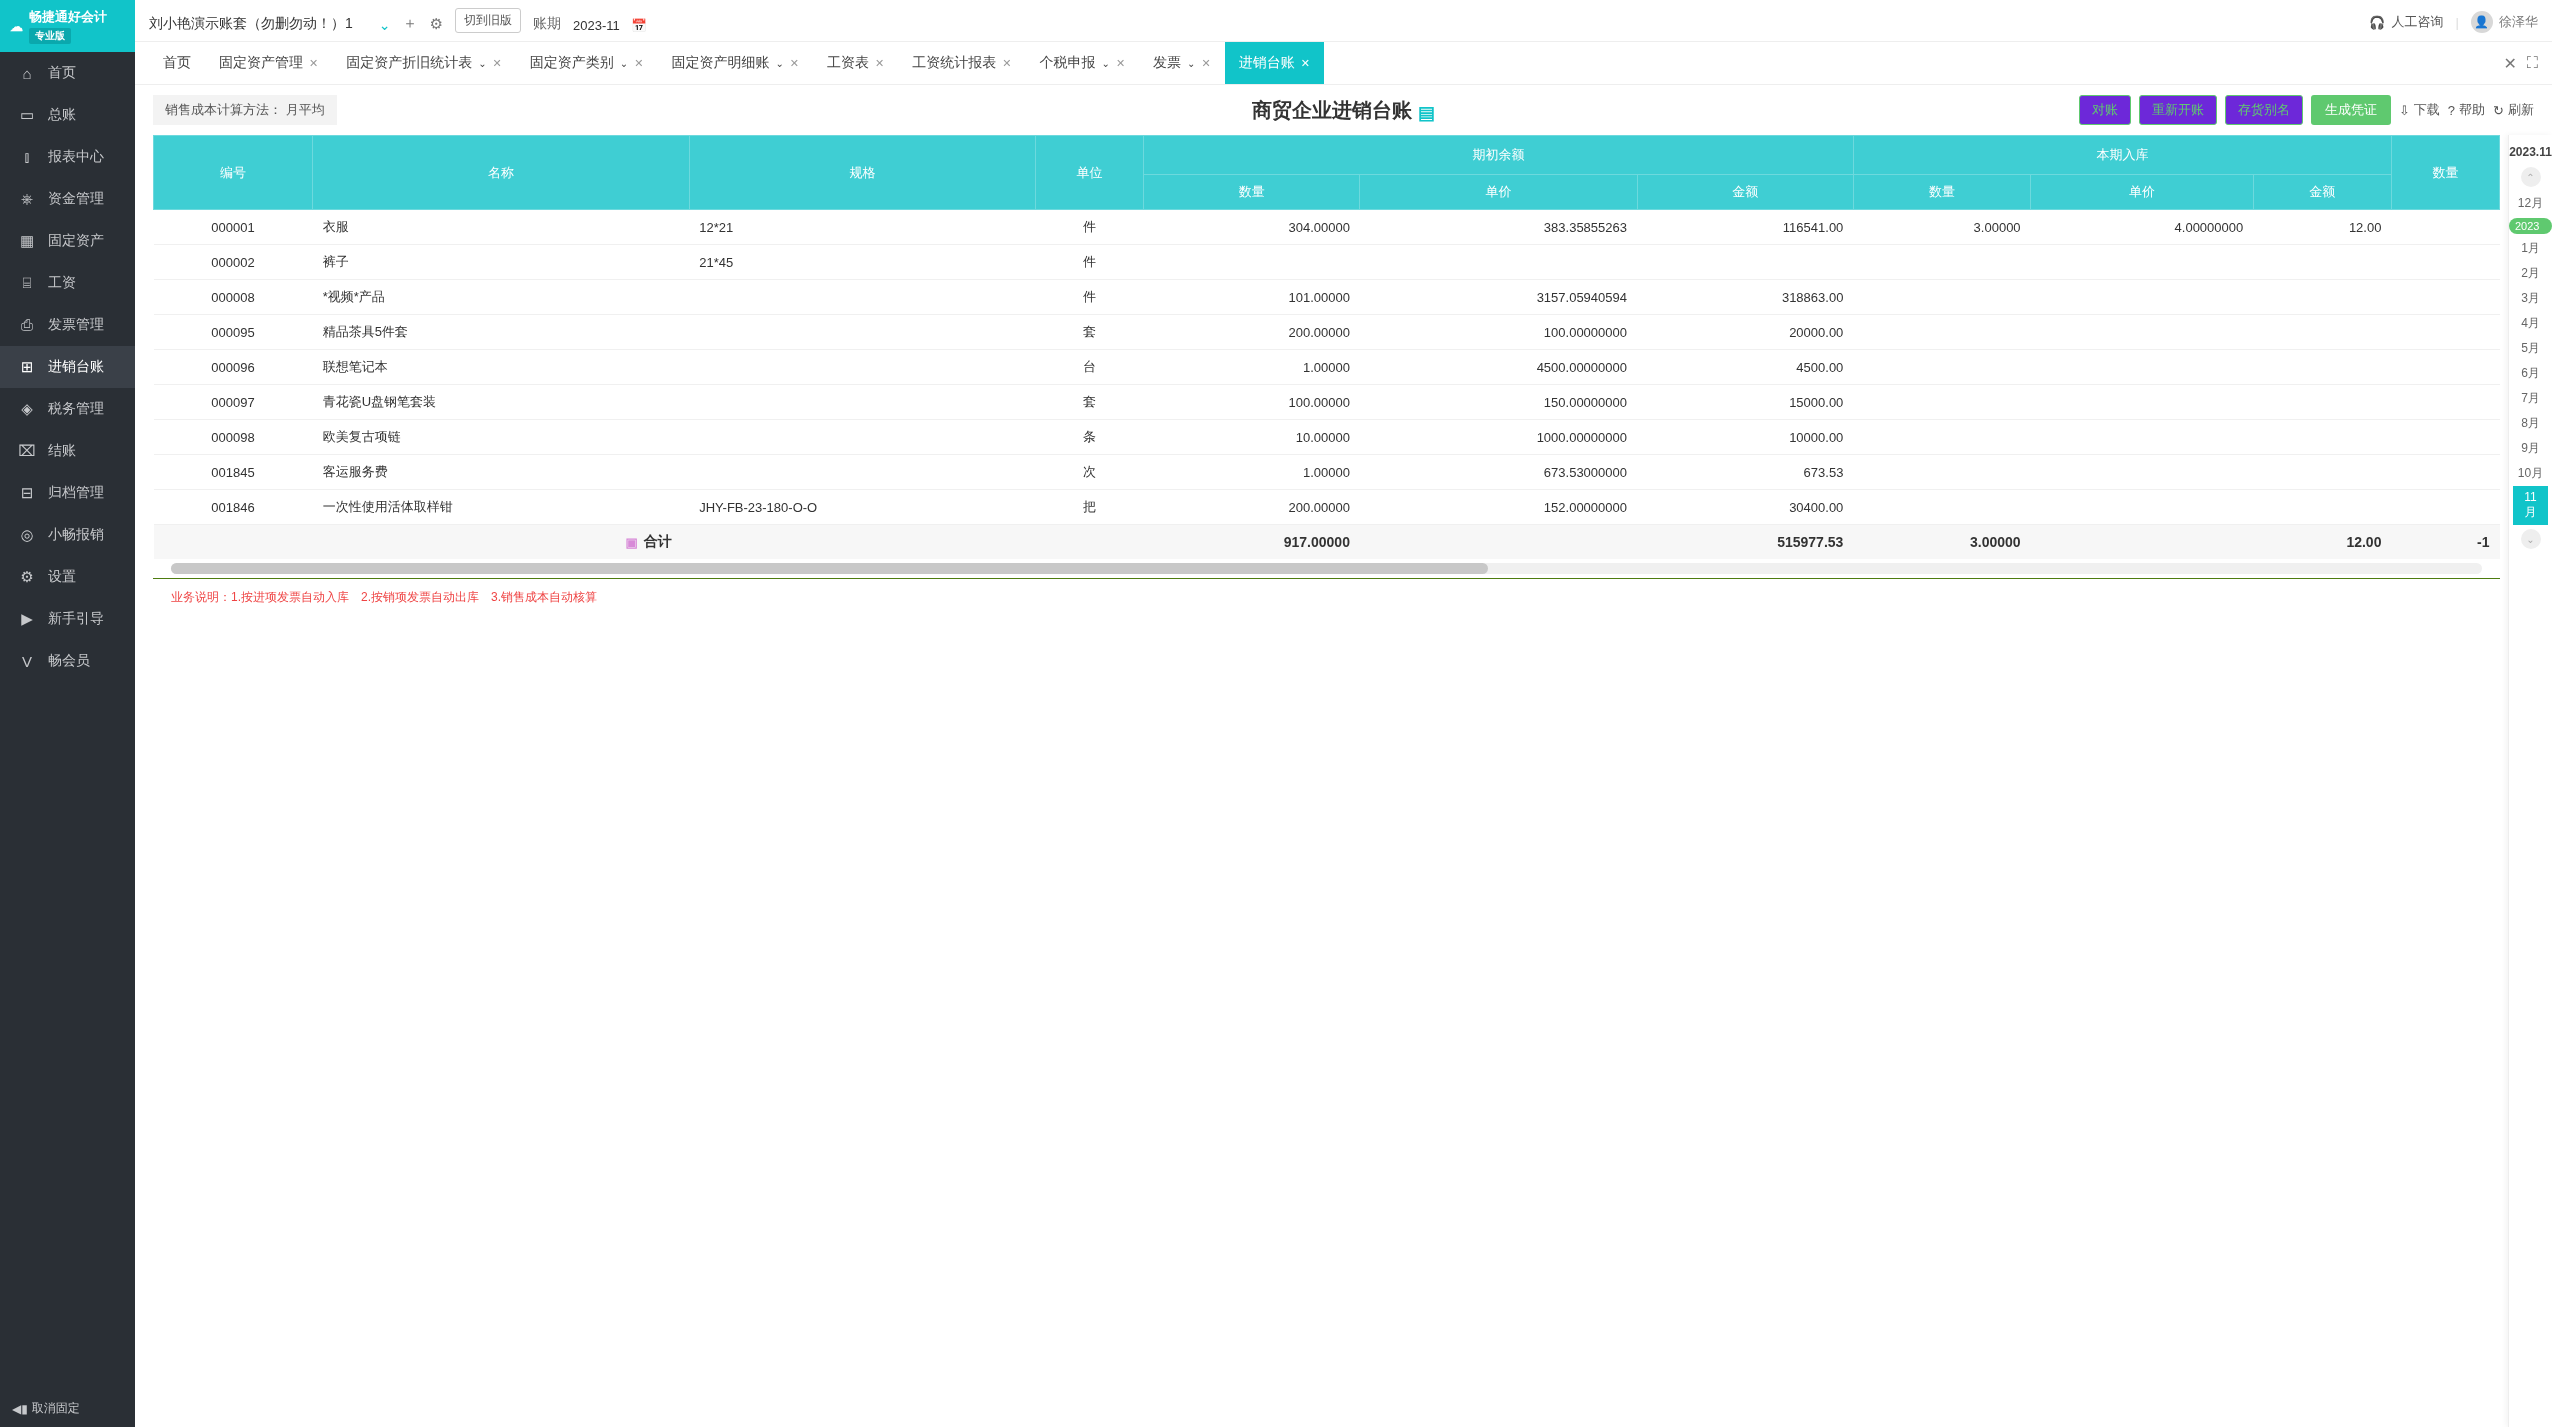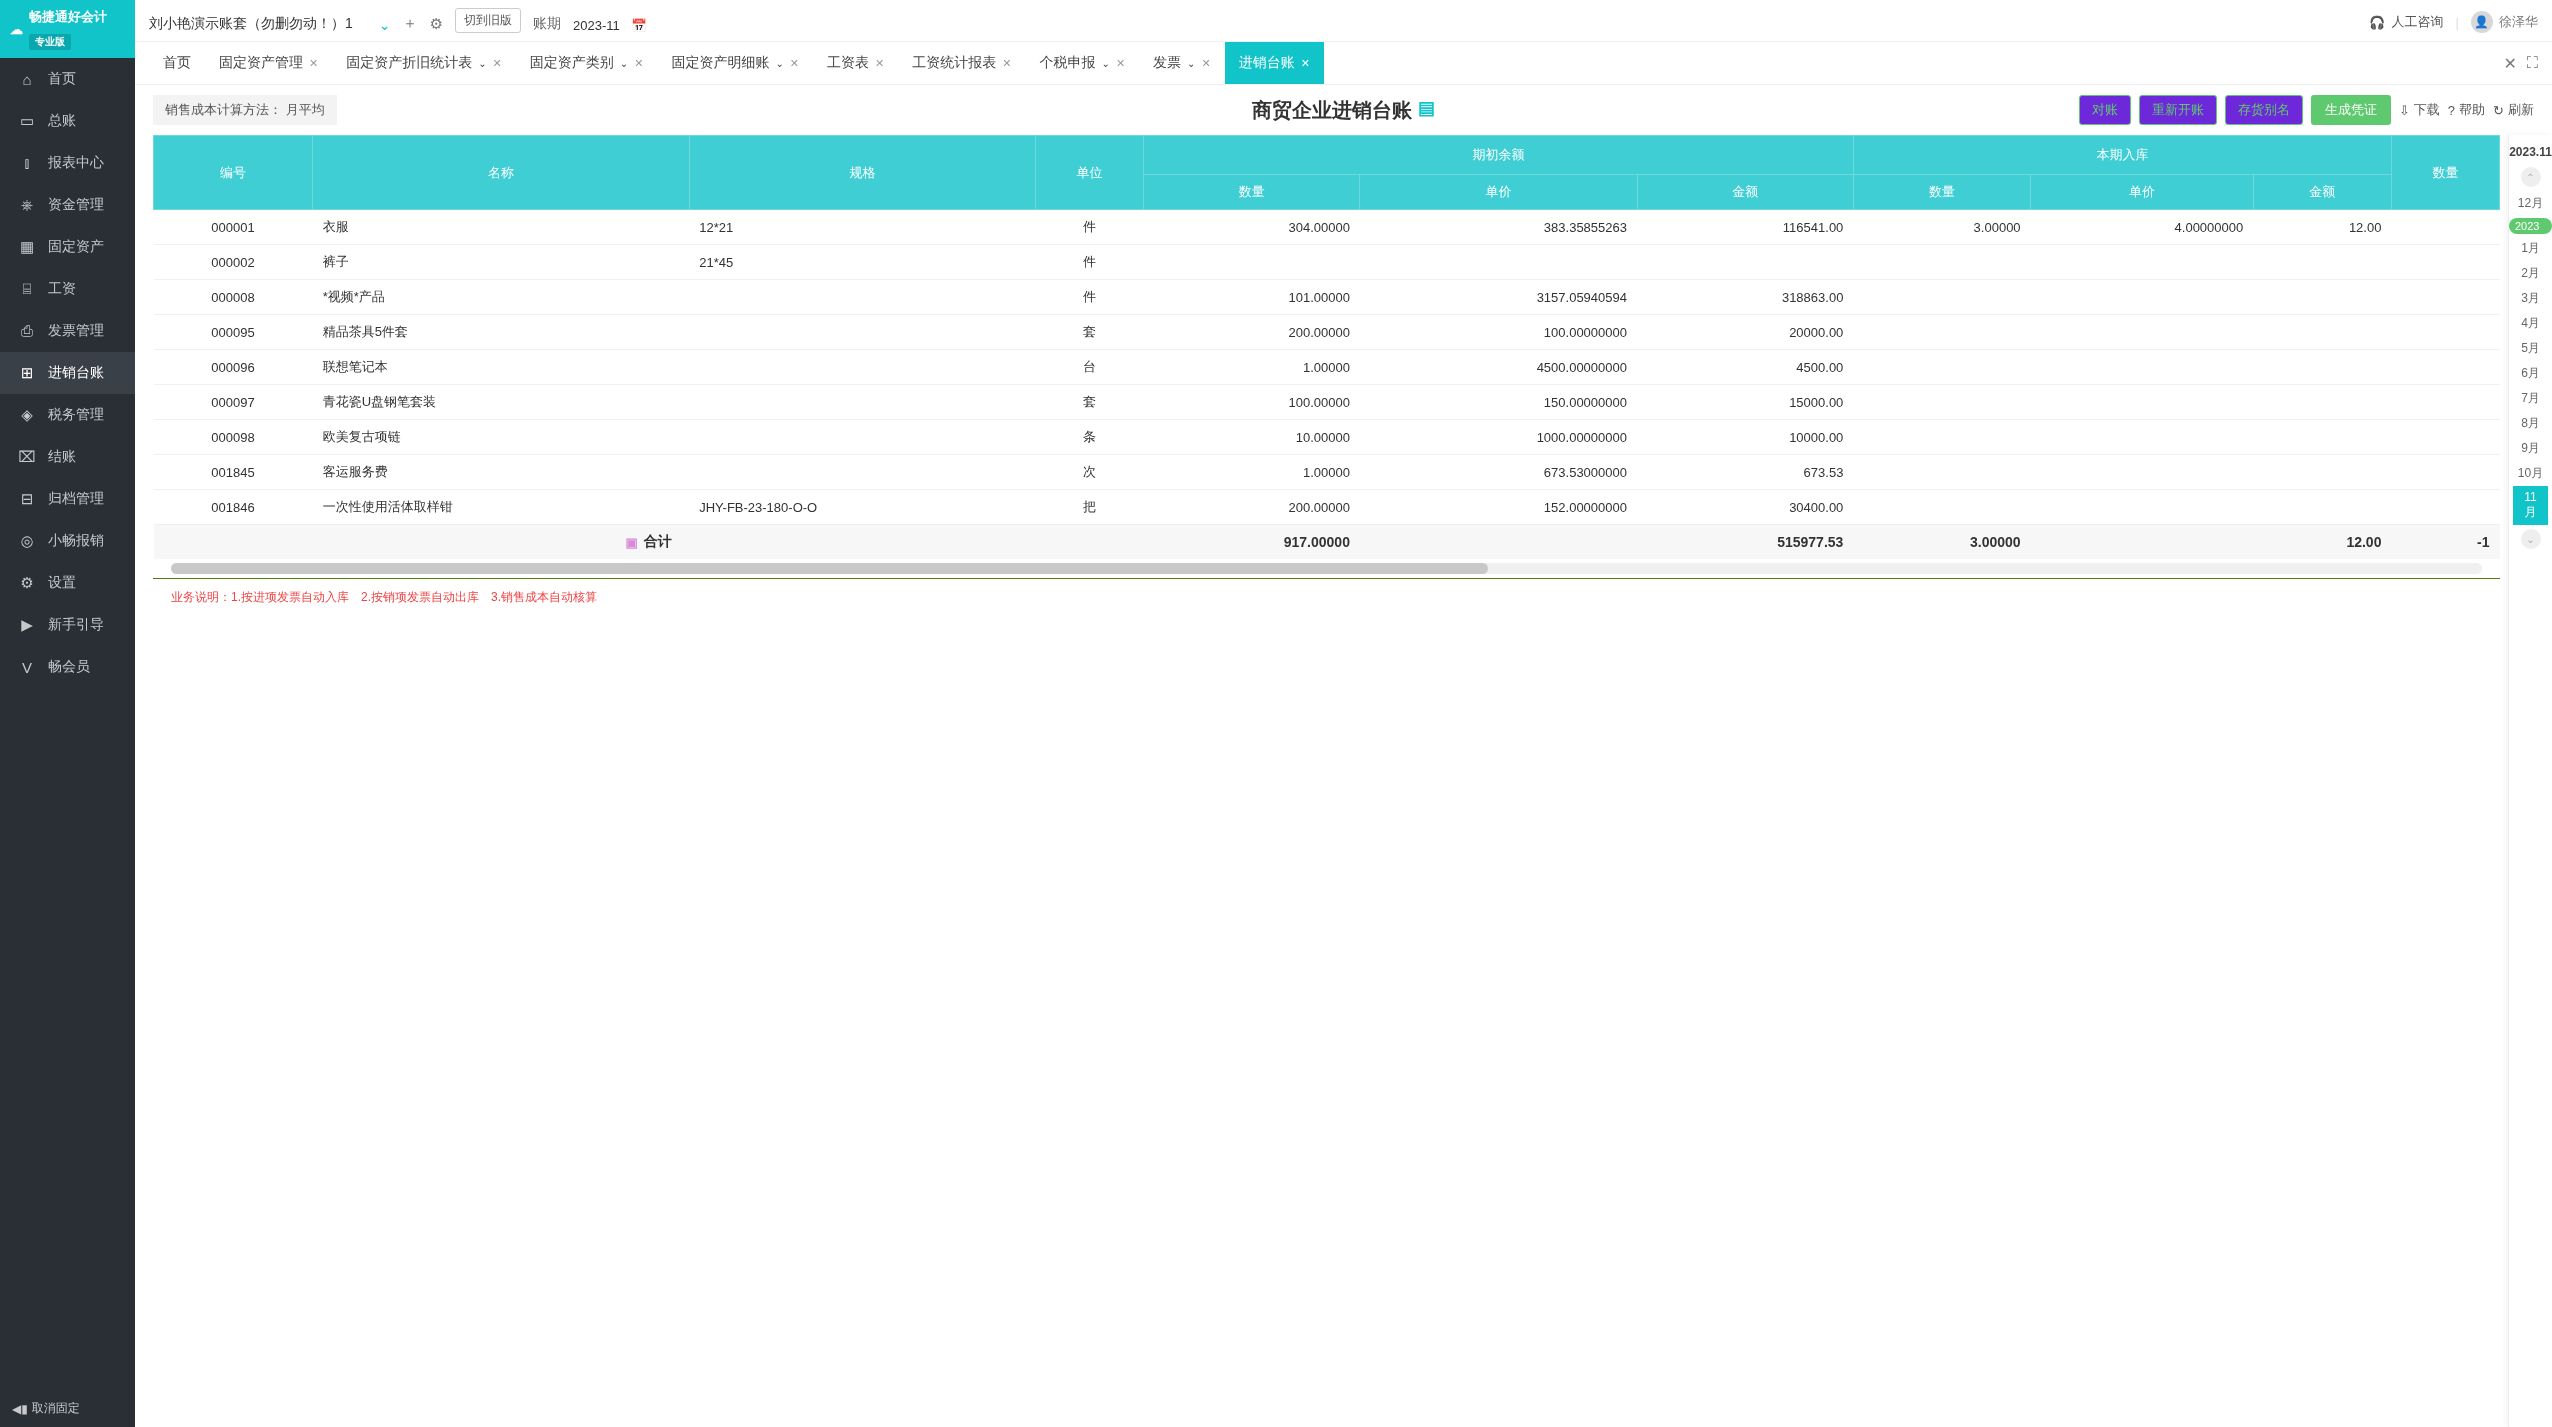--- a/index.html
+++ b/index.html
@@ -1,20 +1,20 @@
 <!DOCTYPE html>
 <html><head>
 <meta charset="utf-8">
 <style>
 *{margin:0;padding:0;box-sizing:border-box;font-family:"Microsoft YaHei",Arial,sans-serif}
 body{background:#fff;font-size:13px;color:#333;overflow:hidden}
 .app{display:flex;height:100vh}
 .sidebar{width:135px;background:#2a2f35;color:#c6c8cb;display:flex;flex-direction:column}
 .logo{background:#11c4c9;color:#fff;padding:8px 10px;display:flex;align-items:center;gap:6px;font-weight:600}
-.logo-badge{background:#0aa8ad;font-size:10px;padding:1px 6px;border-radius:2px;margin-top:8px;align-self:flex-start}
+.logo-badge{background:#0aa8ad;font-size:10px;padding:1px 6px;border-radius:2px;margin-top:2px;align-self:flex-start}
 .logo-wrap{display:flex;flex-direction:column}
 .side-item{display:flex;align-items:center;gap:12px;padding:12px 18px;cursor:pointer;font-size:14px}
 .side-item.active{background:#3a4048;color:#fff}
 .side-icon{width:18px;height:18px;display:flex;align-items:center;justify-content:center;font-size:15px}
 .side-bottom{margin-top:auto;padding:10px 12px;font-size:12px;display:flex;align-items:center;gap:4px}
 .main{flex:1;display:flex;flex-direction:column;min-width:0}
 .topbar{display:flex;align-items:flex-end;padding:8px 14px;gap:12px;border-bottom:1px solid #eee}
 .account-sel{color:#333;font-size:14px}
 .chev{color:#11c4c9;font-size:14px;margin-left:14px;cursor:pointer}
 .top-ico{color:#777;cursor:pointer;font-size:15px}
@@ -29,21 +29,21 @@
 .tabs{display:flex;align-items:center;padding:0 14px;border-bottom:1px solid #eee;gap:4px}
 .tab{padding:12px 14px;font-size:14px;color:#444;cursor:pointer;display:flex;align-items:center;gap:6px;position:relative}
 .tab .x{color:#999;font-size:11px}
 .tab.active{background:#11c4c9;color:#fff}
 .tab.active .x{color:#fff}
 .tabs-right{margin-left:auto;display:flex;align-items:center;gap:10px;color:#777}
 .tabs-right span{cursor:pointer;font-size:16px}
 .toolbar{display:flex;align-items:center;padding:10px 18px;gap:10px}
 .calc-lbl{background:#f3f3f3;padding:6px 12px;font-size:13px;color:#555}
 .calc-val{color:#555}
-.page-title{font-size:20px;font-weight:600;color:#333;position:absolute;left:50%;transform:translateX(-50%);display:flex;align-items:flex-start;gap:6px}
+.page-title{font-size:20px;font-weight:600;color:#333;position:absolute;left:50%;transform:translateX(-50%);display:flex;align-items:flex-end;gap:6px}
 .title-ico{color:#11c4c9;font-size:18px}
 .toolbar-wrap{position:relative;display:flex;align-items:center;width:100%}
 .btns{margin-left:auto;display:flex;align-items:center;gap:8px}
 .btn-o{border:1px solid #5fc96f;color:#5fc96f;background:#6d28d9;padding:5px 12px;border-radius:3px;font-size:13px;cursor:pointer}
 .btn-p{background:#5fc96f;color:#fff;border:none;padding:6px 14px;border-radius:3px;font-size:13px;cursor:pointer}
 .link-btn{display:flex;align-items:center;gap:4px;color:#555;font-size:13px;cursor:pointer}
 .content{flex:1;display:flex;min-width:0;position:relative}
 .table-wrap{flex:1;overflow:auto;padding:0 8px 0 18px}
 table{border-collapse:collapse;width:100%;min-width:1380px}
 th{background:#3fced3;color:#fff;font-weight:400;padding:10px 8px;font-size:13px;text-align:center;border:1px solid #6dd9dd}

